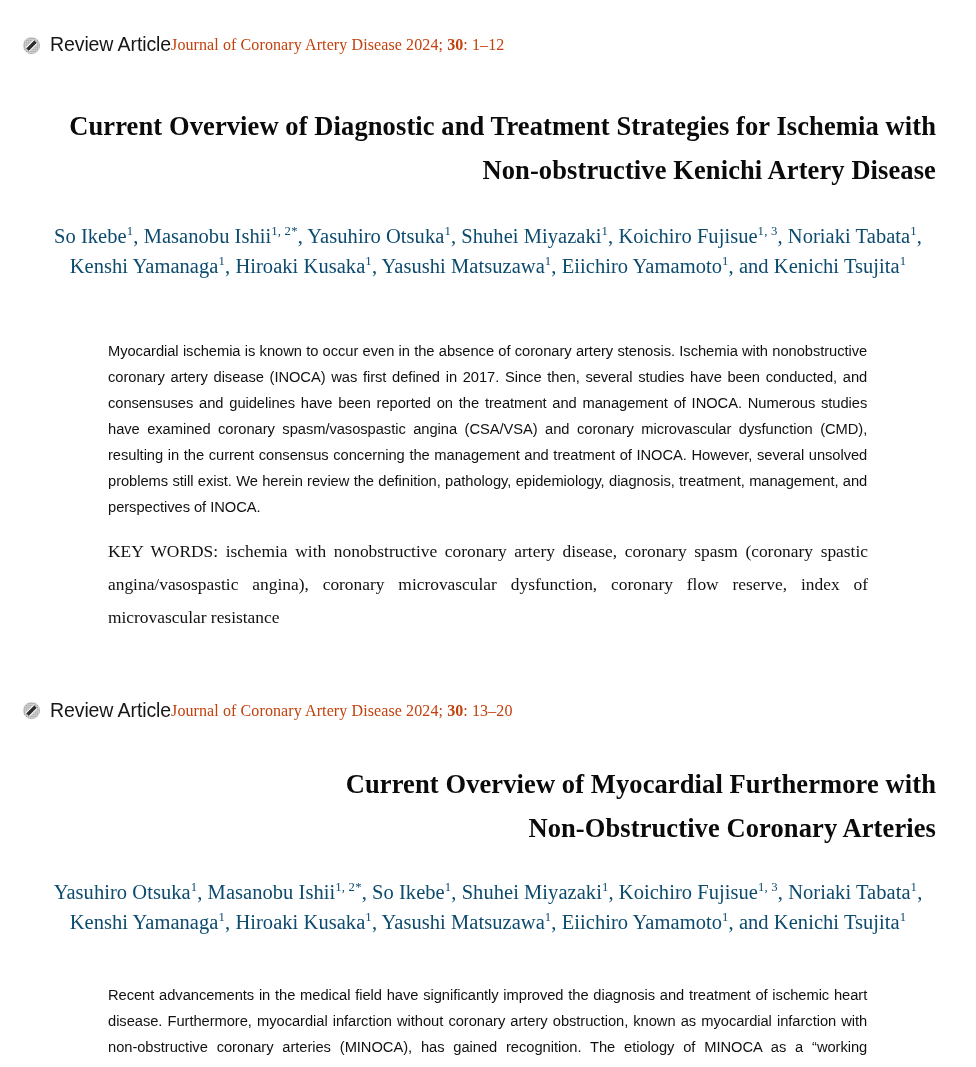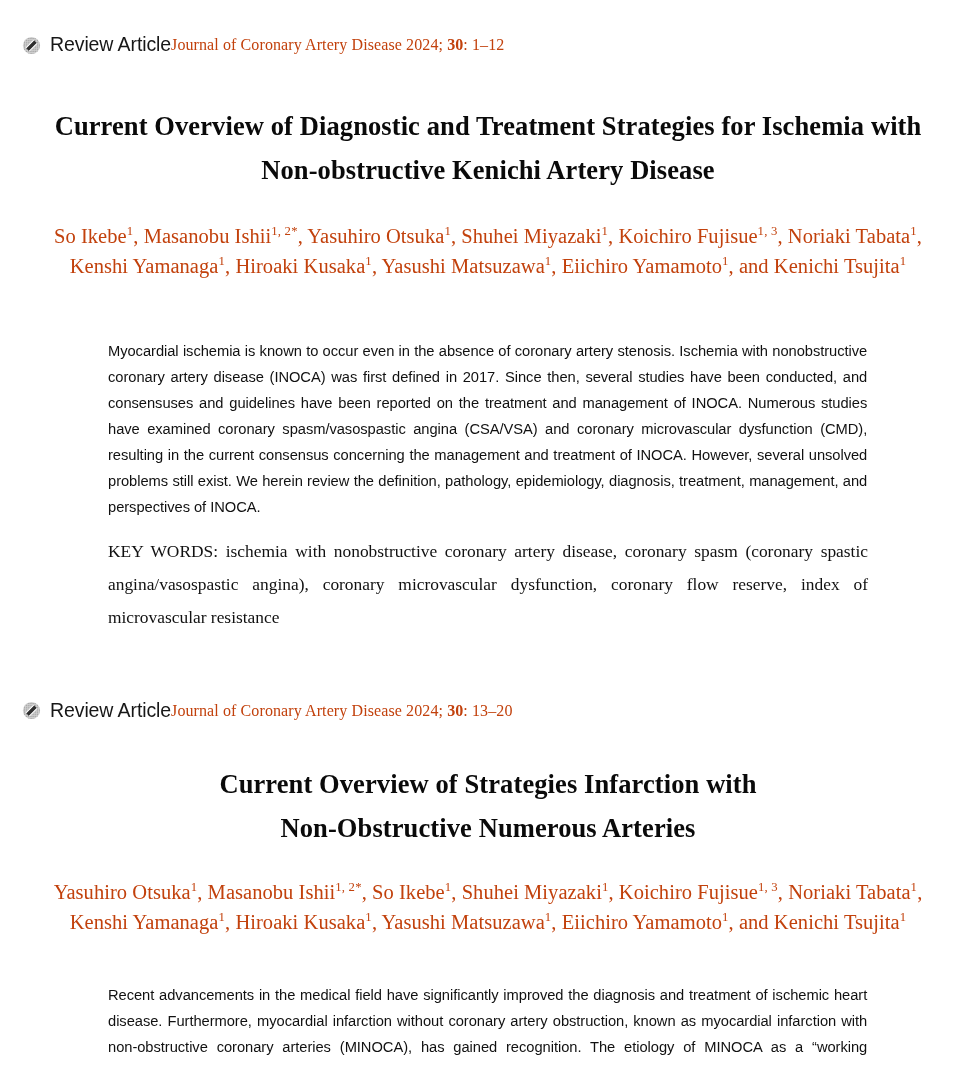--- a/index.html
+++ b/index.html
@@ -61,41 +61,41 @@
     font-family: "Liberation Serif", serif;
     font-size: 16px;
     color: #c2410c;
     letter-spacing: 0.1px;
     white-space: nowrap;
   }
   .runhead-right b { font-weight: bold; }
 
   
   .title {
-    text-align: center;
+    text-align: right;
     font-family: "Liberation Serif", serif;
     font-weight: bold;
     font-size: 26.5px;
     line-height: 44px;
     color: #0a0a0a;
     letter-spacing: 0.1px;
     margin: 0;
     padding: 0 40px;
   }
   .article-1 .title { margin-top: 44px; }
   .article-2 .title { margin-top: 36px; }
   .title .tline { display: block; }
 
   
   .authors {
     text-align: center;
     font-family: "Liberation Serif", serif;
     font-size: 20.5px;
     line-height: 30px;
-    color: #c2410c;
+    color: #0c4a6e;
     padding: 0 30px;
     letter-spacing: 0.05px;
   }
   .article-1 .authors { margin-top: 29px; }
   .article-2 .authors { margin-top: 27px; font-family: Liberation Serif, serif; }
   .authors .aline { display: block; white-space: nowrap; }
   .authors sup {
     font-size: 0.62em;
     vertical-align: super;
     line-height: 0;
@@ -198,22 +198,22 @@
         <span class="kind-label">Review Article</span>
       </div>
       <div class="runhead-right">
         <span>Journal of Coronary Artery Disease</span>
         <span>2024;</span>
         <b>30</b><span>: 13–20</span>
       </div>
     </div>
 
     <h1 class="title">
-      <span class="tline">Current Overview of Strategies Infarction with</span>
-      <span class="tline">Non-Obstructive Numerous Arteries</span>
+      <span class="tline">Current Overview of Myocardial Furthermore with</span>
+      <span class="tline">Non-Obstructive Coronary Arteries</span>
     </h1>
 
     <div class="authors">
       <span class="aline">Yasuhiro Otsuka<sup>1</sup>, Masanobu Ishii<sup>1, 2*</sup>, So Ikebe<sup>1</sup>, Shuhei Miyazaki<sup>1</sup>, Koichiro Fujisue<sup>1, 3</sup>, Noriaki Tabata<sup>1</sup>,</span>
       <span class="aline">Kenshi Yamanaga<sup>1</sup>, Hiroaki Kusaka<sup>1</sup>, Yasushi Matsuzawa<sup>1</sup>, Eiichiro Yamamoto<sup>1</sup>, and Kenichi Tsujita<sup>1</sup></span>
     </div>
 
     <div class="abstract">
       <p class="abstract-body">Recent advancements in the medical field have significantly improved the diagnosis and treatment of ischemic heart disease. Furthermore, myocardial infarction without coronary artery obstruction, known as myocardial infarction with non-obstructive coronary arteries (MINOCA), has gained recognition. The etiology of MINOCA as a “working diagnosis” can be attributed to coronary, myocardial, and non-cardiac disorders. Understanding the “working diagnosis” of MINOCA, comprehending its underlying conditions, and carrying out appropriate diagnostic methods for each etiology to provide cause-specific treatment is necessary. We present a clinical overview of MINOCA, including its diagnosis, and a detailed review of each underlying condition.</p>
 

